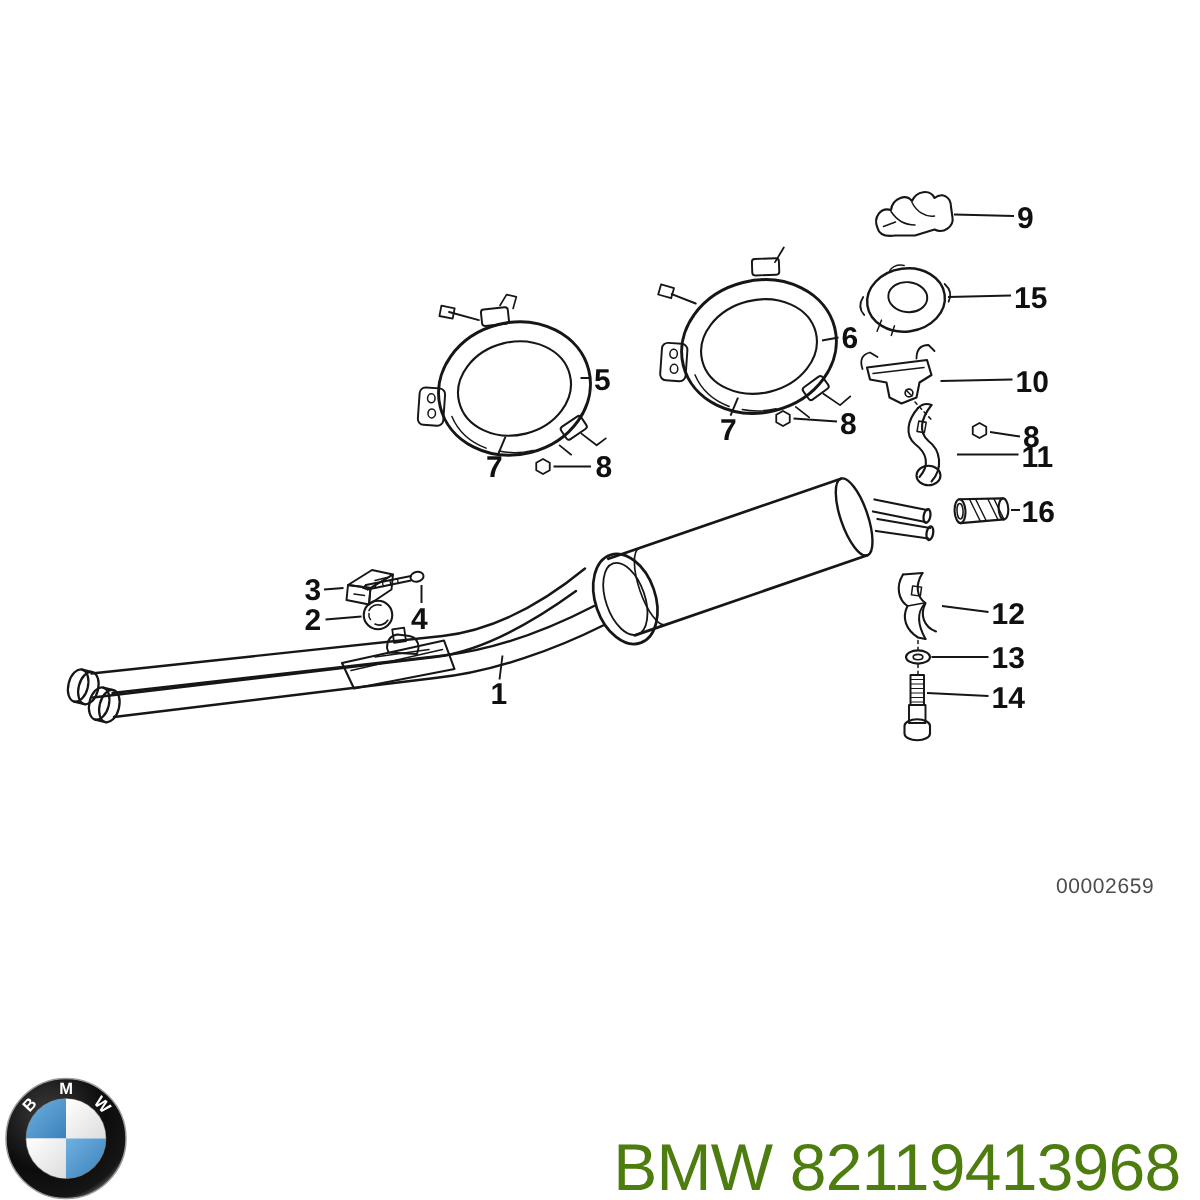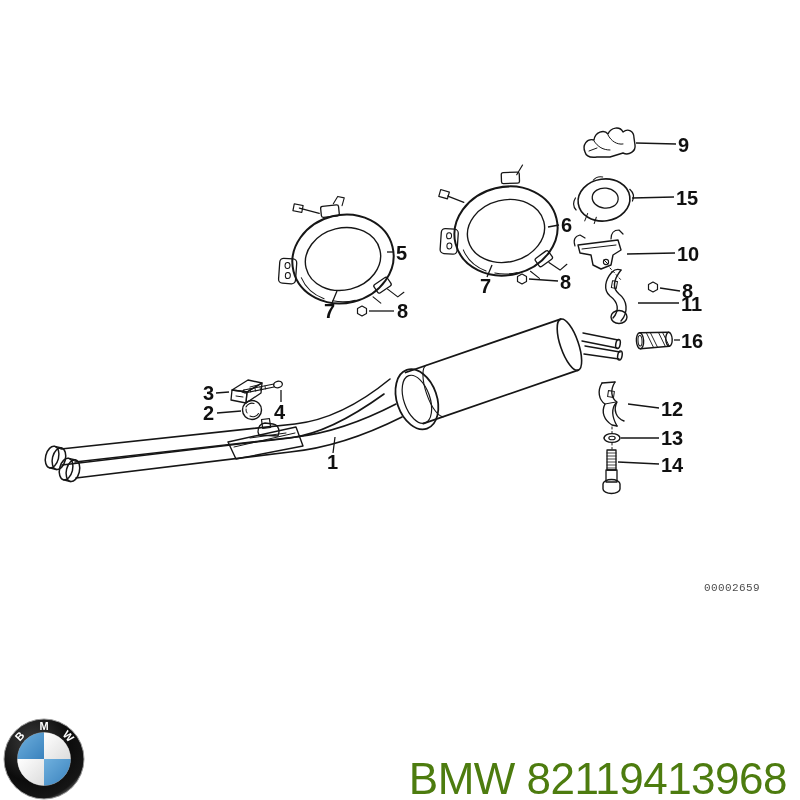--- a/index.html
+++ b/index.html
@@ -4,22 +4,22 @@
 <style>
   html,body{margin:0;padding:0;}
   body{width:800px;height:800px;overflow:hidden;background:#ffffff;
        font-family:"Liberation Sans",sans-serif;position:relative;}
   .page{position:absolute;inset:0;background:#fff;}
   .diagram-svg{position:absolute;left:0;top:0;}
   .part{stroke:#161616;fill:none;stroke-linecap:round;stroke-linejoin:round;}
   .callout{font-family:"Liberation Sans",sans-serif;font-weight:bold;
            font-size:20px;fill:#101010;}
   .leader{stroke:#161616;stroke-width:1.3;fill:none;}
-  .drawing-number{position:absolute;left:704px;top:582px;font-size:11px;
-                  color:#4d4d4d;letter-spacing:0.4px;font-family:Liberation Mono, monospace;}
+  .drawing-number{position:absolute;left:704px;top:582px;font-size:14px;
+                  color:#4d4d4d;letter-spacing:0.4px;}
   .brand-text{position:absolute;right:13px;top:754px;font-size:44px;
               color:#4d7c0f;letter-spacing:-0.5px;white-space:nowrap;}
   .logo-wrap{position:absolute;left:2px;top:717px;width:84px;height:84px;}
 </style>
 </head>
 <body>
 
 <div class="page">
 
   <svg class="diagram-svg" width="800" height="620" viewBox="0 0 800 620">

